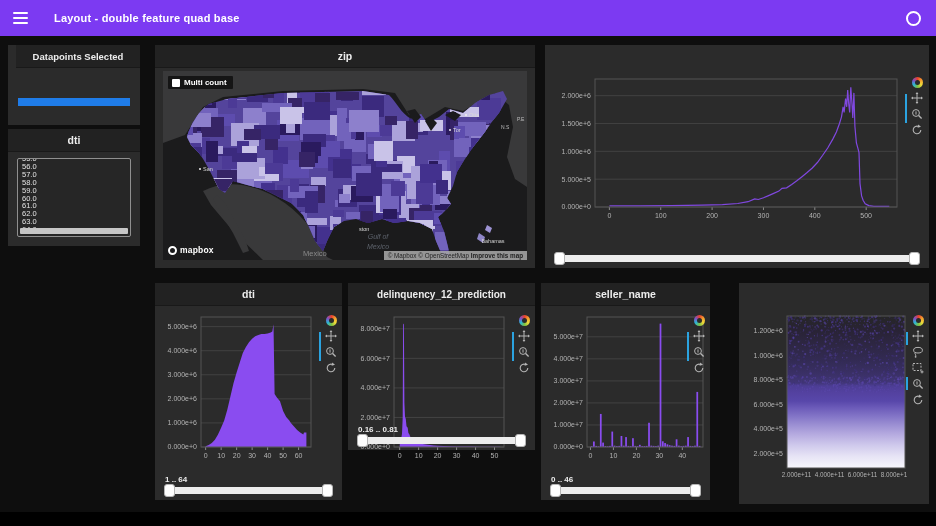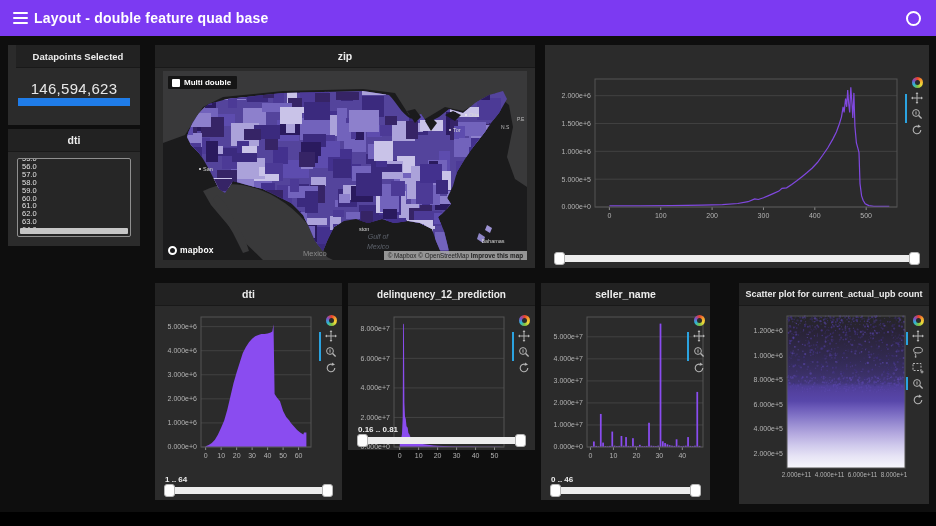--- a/index.html
+++ b/index.html
@@ -1,21 +1,21 @@
 <!DOCTYPE html>
 <html><head>
 <meta charset="utf-8">
 <style>
   html,body{margin:0;padding:0;}
   body{width:936px;height:526px;position:relative;background:#0e0e0e;font-family:"Liberation Sans",sans-serif;overflow:hidden;}
   
   .header{position:absolute;left:0;top:0;width:936px;height:36px;background:#7c3af2;display:flex;align-items:center;color:#fff;}
   .burger{margin-left:13px;display:flex;flex-direction:column;gap:3px;cursor:pointer;}
   .burger span{display:block;width:15px;height:2px;background:#fff;border-radius:1px;}
-  .header-title{margin-left:6px;font-size:14px;font-weight:bold;letter-spacing:.2px;}
+  .header-title{margin-left:26px;font-size:11px;font-weight:bold;letter-spacing:.2px;}
   .loader-ring{position:absolute;right:15px;top:11px;width:11px;height:11px;border:2px solid #fff;border-radius:50%;}
   
   .panel{position:absolute;background:#2b2b2b;}
   .panel-title{height:22px;background:#222222;border-bottom:1px solid #191919;display:flex;align-items:center;justify-content:center;font-size:10.5px;font-weight:bold;color:#ededed;}
   .panel-title.small{font-size:9px;}
   
   .dp-value{margin-top:12px;text-align:center;font-size:15px;color:#e8e8e8;letter-spacing:.3px;}
   .dp-bar{position:absolute;left:10px;right:10px;top:53px;height:8px;background:#1f7ce8;}
   
   .listbox{position:absolute;left:9px;right:9px;top:29px;bottom:9px;background:#262626;border:1px solid #8f8f8f;border-radius:2px;overflow:hidden;}
@@ -59,21 +59,20 @@
       <span></span>
       <span></span>
       <span></span>
     </div>
   <div class="header-title">Layout - double feature quad base</div>
   <div class="loader-ring"></div>
 </div>
 
 <div class="panel" style="left:8px;top:45px;width:132px;height:80px;">
   <div class="panel-title" style="font-size:9.5px;margin-left:8px;">Datapoints Selected</div>
-  <div class="dp-value">146,594,623</div>
   <div class="dp-bar"></div>
 </div>
 
 <div class="panel" style="left:8px;top:129px;width:132px;height:117px;">
   <div class="panel-title">dti</div>
   <div class="listbox">
     <div class="listbox-inner">
         <div class="li">55.0</div>
         <div class="li">56.0</div>
         <div class="li">57.0</div>
@@ -87,21 +86,21 @@
       </div>
     <div class="hscrollbar"></div>
   </div>
 </div>
 
 <div class="panel" style="left:155px;top:45px;width:380px;height:223px;">
   <div class="panel-title">zip</div>
   <div class="map-wrap">
     <div class="multi-select">
       <div class="cb"></div>
-      <div class="lbl">Multi double</div>
+      <div class="lbl">Multi count</div>
     </div>
     <svg id="map-svg" width="364" height="189" viewBox="0 0 364 189">
         <rect x="0" y="0" width="364" height="189" fill="#1b1b1c"></rect>
         <path d="M0,0 L364,0 L364,116 L352,108 L344,86 L350,56 L346,34 L332,22 L300,40 L282,36 L262,48 L246,44 L232,22 L200,18 L120,20 L60,26 L40,36 L22,64 L0,72 Z" fill="#39393a"></path>
         <path d="M40,120 C60,110 80,112 100,120 C120,128 140,144 154,166 L164,186 L170,189 L100,189 L70,160 L48,134 Z" fill="#39393a"></path>
         <path d="M54,124 L62,132 L72,150 L82,168 L86,180 L80,182 L70,162 L58,142 L50,128 Z" fill="#39393a"></path>
         <defs>
           <clipPath id="uscp">
             <path d="M24,66 C28,52 36,40 46,33 L64,28 L120,22 L200,20 L226,24 C234,32 238,42 248,48 L258,43 L264,52 L276,46 L286,38 L300,42 L312,32 L326,24 L340,20 L344,28 L336,42 L328,52 C320,64 314,71 308,79 L300,91 L294,101 L290,115 L284,127 L288,133 L281,141 L275,146 L281,160 L285,176 L287,186 L279,184 L273,170 L269,158 L257,152 L245,150 L231,152 L219,148 L205,152 L193,148 L181,150 L171,156 L165,168 L160,180 L152,170 L146,156 L140,144 L128,132 L116,126 L100,118 L84,114 L70,110 L62,122 L56,118 C48,102 42,90 36,82 L28,74 Z"></path>
           </clipPath>
@@ -707,21 +706,20 @@
   <div class="slider">
     <div class="slider-label">0 .. 46</div>
     <div class="slider-track">
       <div class="slider-handle left"></div>
       <div class="slider-handle right"></div>
     </div>
   </div>
 </div>
 
 <div class="panel" style="left:739px;top:283px;width:190px;height:221px;">
-  <div class="panel-title small">Scatter plot for current_actual_upb count</div>
   <div class="chart" style="left:0px;top:25px;"><svg width="168" height="176" viewBox="0 0 168 176">
         <rect x="48" y="8" width="118" height="152" fill="#2b2b2b"></rect>
         <line x1="48" x2="166" y1="145.29032258064515" y2="145.29032258064515" stroke="#424242" stroke-width="1"></line>
         <text x="44" y="147.69032258064516" text-anchor="end" class="tick">2.000e+5</text>
         <line x1="48" x2="166" y1="120.7741935483871" y2="120.7741935483871" stroke="#424242" stroke-width="1"></line>
         <text x="44" y="123.17419354838711" text-anchor="end" class="tick">4.000e+5</text>
         <line x1="48" x2="166" y1="96.25806451612902" y2="96.25806451612902" stroke="#424242" stroke-width="1"></line>
         <text x="44" y="98.65806451612903" text-anchor="end" class="tick">6.000e+5</text>
         <line x1="48" x2="166" y1="71.74193548387096" y2="71.74193548387096" stroke="#424242" stroke-width="1"></line>
         <text x="44" y="74.14193548387097" text-anchor="end" class="tick">8.000e+5</text>

